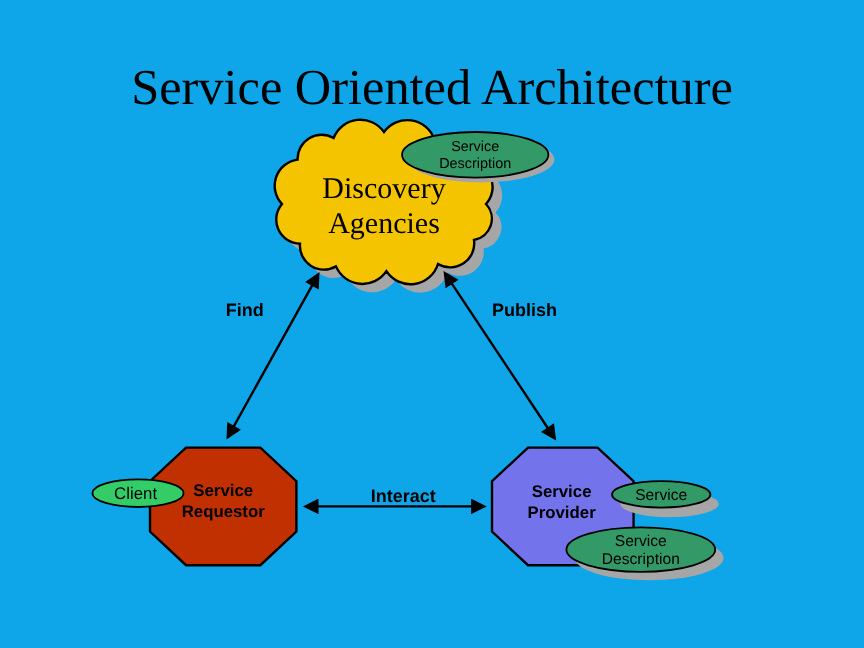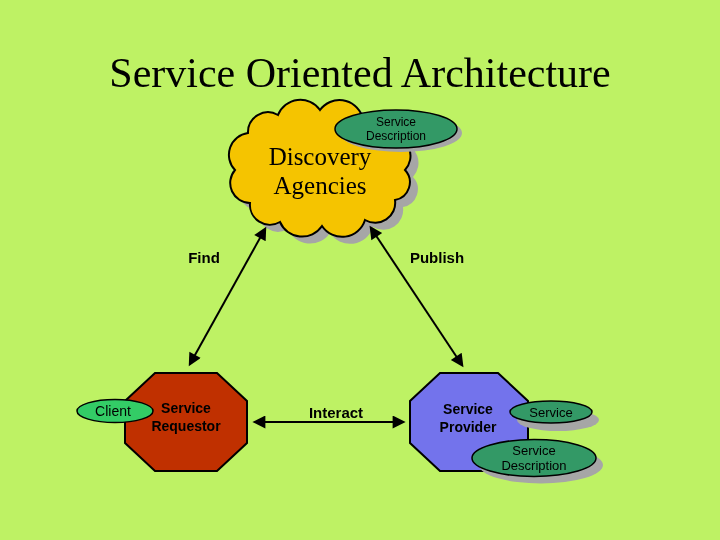--- a/index.html
+++ b/index.html
@@ -1,20 +1,20 @@
 <!DOCTYPE html>
 <html><head>
 <meta charset="utf-8">
 <style>
   html, body { margin: 0; padding: 0; background: #ffffff; }
   .slide {
     position: relative;
     width: 720px;
     height: 540px;
-    background: #bef264;
+    background: #0ea5e9;
     overflow: hidden;
     font-family: "Liberation Sans", sans-serif;
   }
   svg { display: block; }
   text { fill: #000000; }
   .t-title    { font-family: "Liberation Serif", serif; font-size: 42px; }
   .t-cloud    { font-family: "Liberation Serif", serif; font-size: 25px; }
   .t-node     { font-family: "Liberation Sans", sans-serif; font-size: 14px; font-weight: bold; }
   .t-edge     { font-family: "Liberation Sans", sans-serif; font-size: 15px; font-weight: bold; }
   .t-ell-sm   { font-family: "Liberation Sans", sans-serif; font-size: 12px; }

